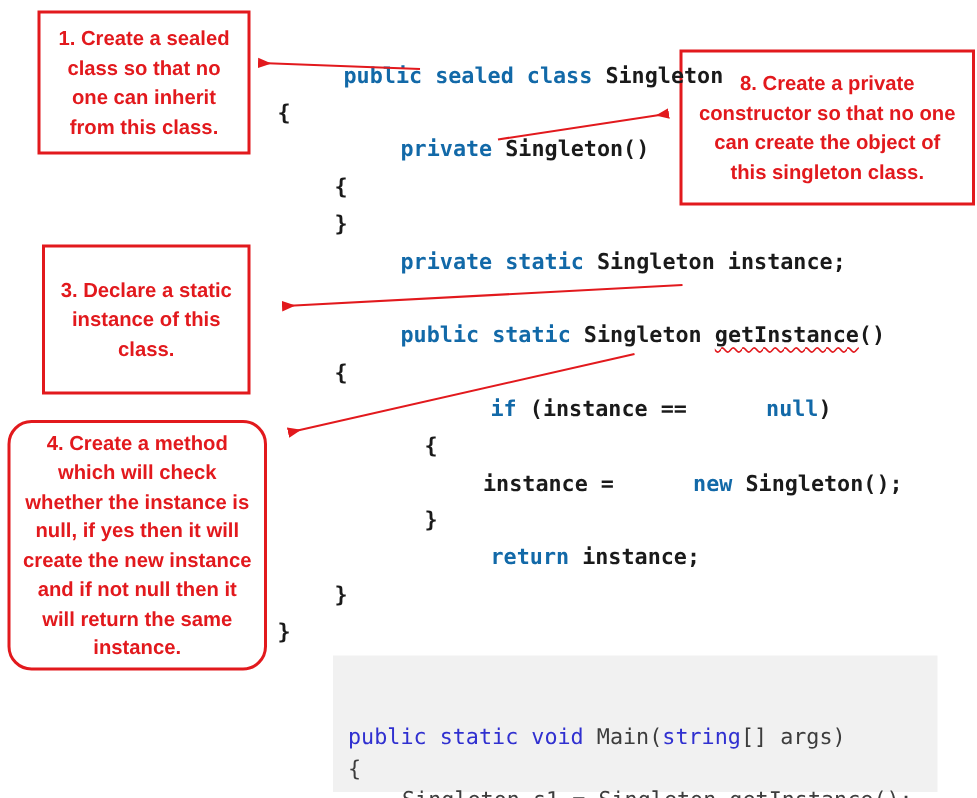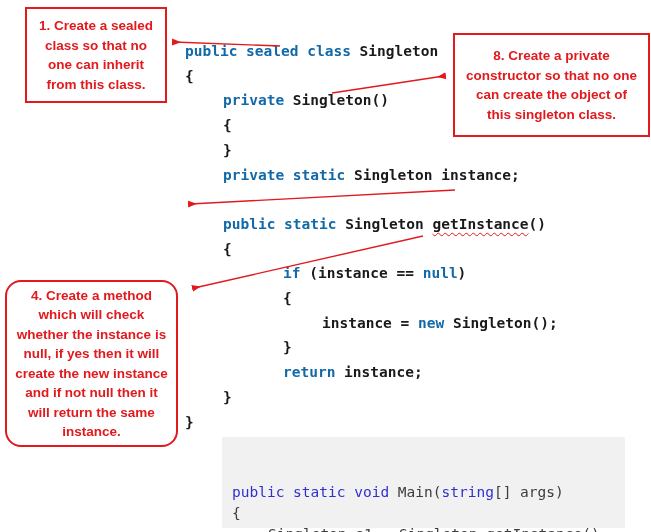--- a/index.html
+++ b/index.html
@@ -31,21 +31,21 @@
   #box4{left:5px;top:280px;width:173px;height:167px;border-radius:16px;}
 
   .codeblock{
     position:absolute;font-family:"DejaVu Sans Mono","Liberation Mono",monospace;
     white-space:pre;
   }
   #code-main{
     left:185px;top:39px;font-size:14.5px;font-weight:700;
     line-height:24.7px;color:var(--code-text);
   }
-  #code-main .kw{color:var(--kw);}
+  #code-main .kw{color:var(--kw);margin-left:44px;}
   #code-main .sqg{
     text-decoration:underline wavy var(--red);
     text-decoration-thickness:1px;text-underline-offset:3px;
   }
   #snippet-box{
     left:222px;top:437px;width:403px;height:91px;background:var(--snippet-bg);
     box-sizing:border-box;padding:7px 0 0 10px;
   }
   #code-snippet{
     font-family:"DejaVu Sans Mono","Liberation Mono",monospace;
@@ -68,20 +68,25 @@
 from this class.</div>
   </div>
 
   <div class="ann-box" id="box2">
     <div class="ann-text">8. Create a private
 constructor so that no one
 can create the object of
 this singleton class.</div>
   </div>
 
+  <div class="ann-box" id="box3">
+    <div class="ann-text">3. Declare a static
+instance of this
+class.</div>
+  </div>
 
   <div class="ann-box" id="box4">
     <div class="ann-text">4. Create a method
 which will check
 whether the instance is
 null, if yes then it will
 create the new instance
 and if not null then it
 will return the same
 instance.</div>

